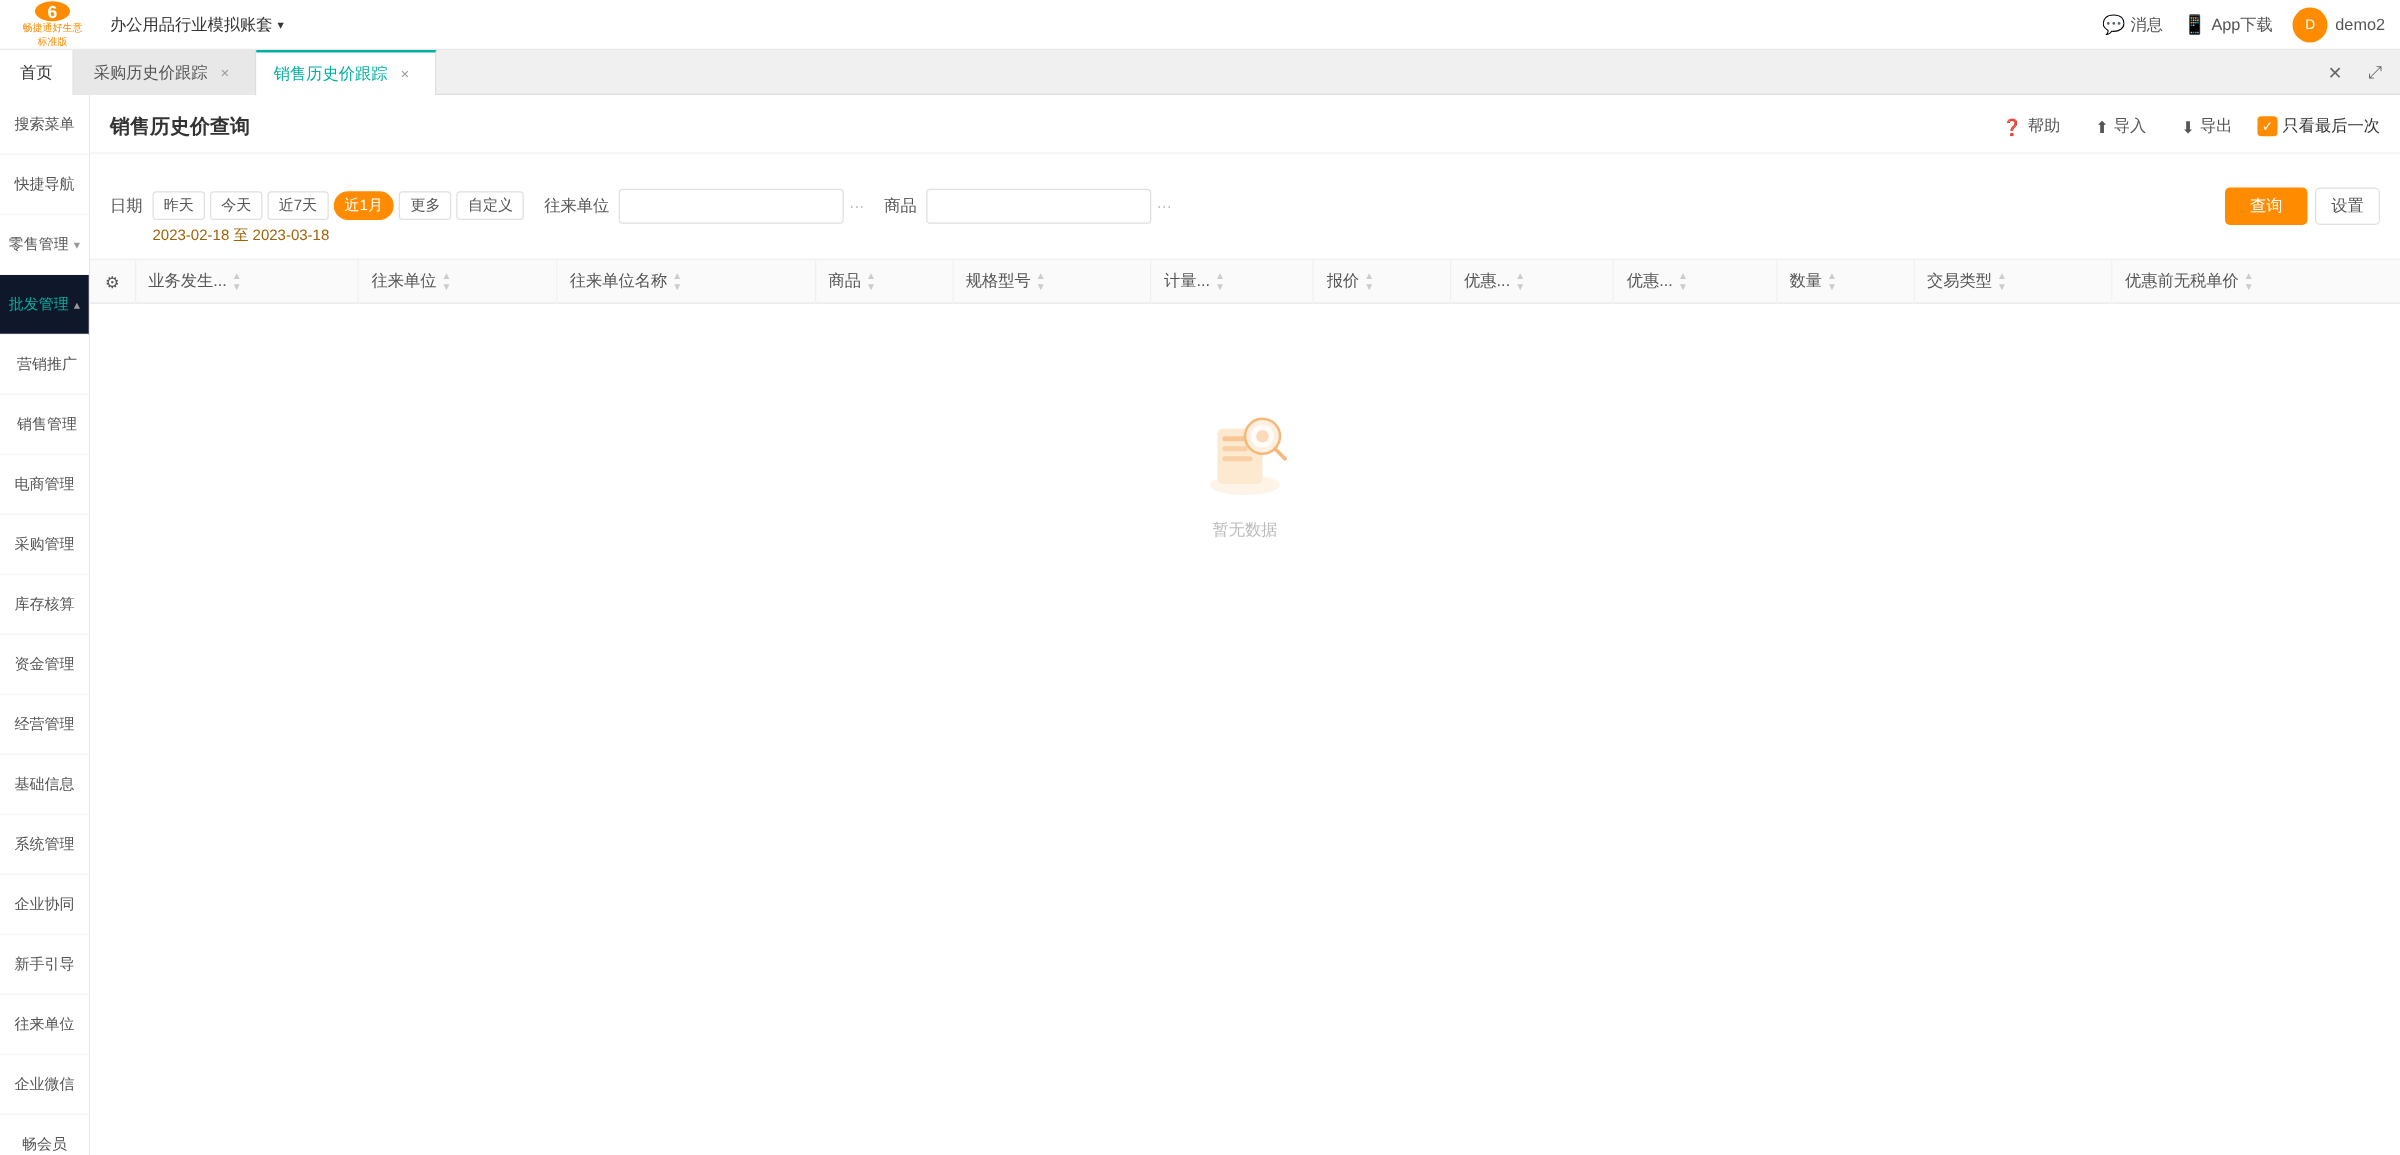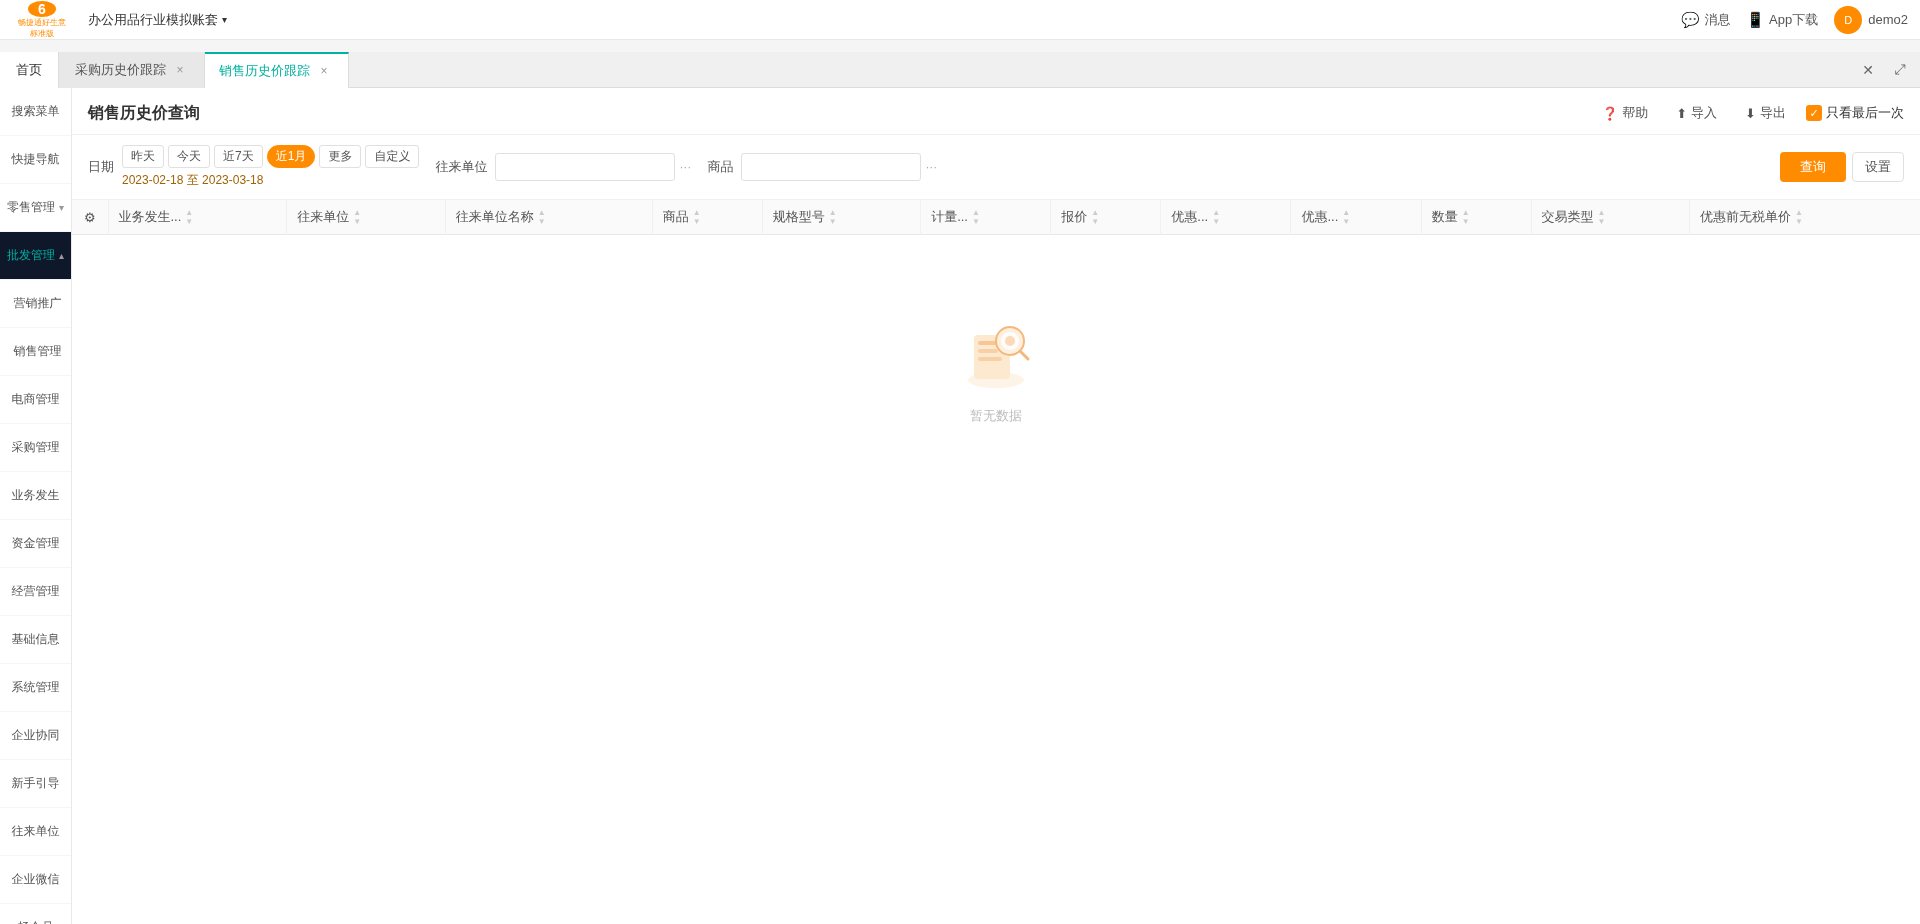--- a/index.html
+++ b/index.html
@@ -77,21 +77,20 @@
       font-size: 12px;
     }
 
     
     .tabbar {
       height: 36px;
       background: #f0f0f0;
       display: flex;
       align-items: center;
       border-bottom: 1px solid #ddd;
-      margin-top: 12px;
     }
     .tab {
       height: 36px;
       display: flex;
       align-items: center;
       padding: 0 16px;
       font-size: 13px;
       cursor: pointer;
       color: #555;
       border-right: 1px solid #ddd;
@@ -467,21 +466,21 @@
     <div class="sidebar-item sidebar-sub">
       <span>销售管理</span>
     </div>
     <div class="sidebar-item">
       <span>电商管理</span>
     </div>
     <div class="sidebar-item">
       <span>采购管理</span>
     </div>
     <div class="sidebar-item">
-      <span>业务发生</span>
+      <span>库存核算</span>
     </div>
     <div class="sidebar-item">
       <span>资金管理</span>
     </div>
     <div class="sidebar-item">
       <span>经营管理</span>
     </div>
     <div class="sidebar-item">
       <span>基础信息</span>
     </div>
@@ -525,21 +524,21 @@
         <div class="only-last-checkbox">
           <div class="checkbox-checked">✓</div>
           <span>只看最后一次</span>
         </div>
       </div>
     </div>
 
     <div class="filter-bar">
       <div class="filter-group">
         <span class="filter-label">日期</span>
-        <div style="display:flex; flex-direction:column; gap:2px;">
+        <div style="display:flex; flex-direction:column; gap:2px;margin-top:20px;">
           <div class="date-btns">
             <button class="date-btn">昨天</button>
             <button class="date-btn">今天</button>
             <button class="date-btn">近7天</button>
             <button class="date-btn active">近1月</button>
             <button class="date-btn">更多</button>
             <button class="date-btn">自定义</button>
           </div>
           <div class="date-range">2023-02-18 至 2023-03-18</div>
         </div>

